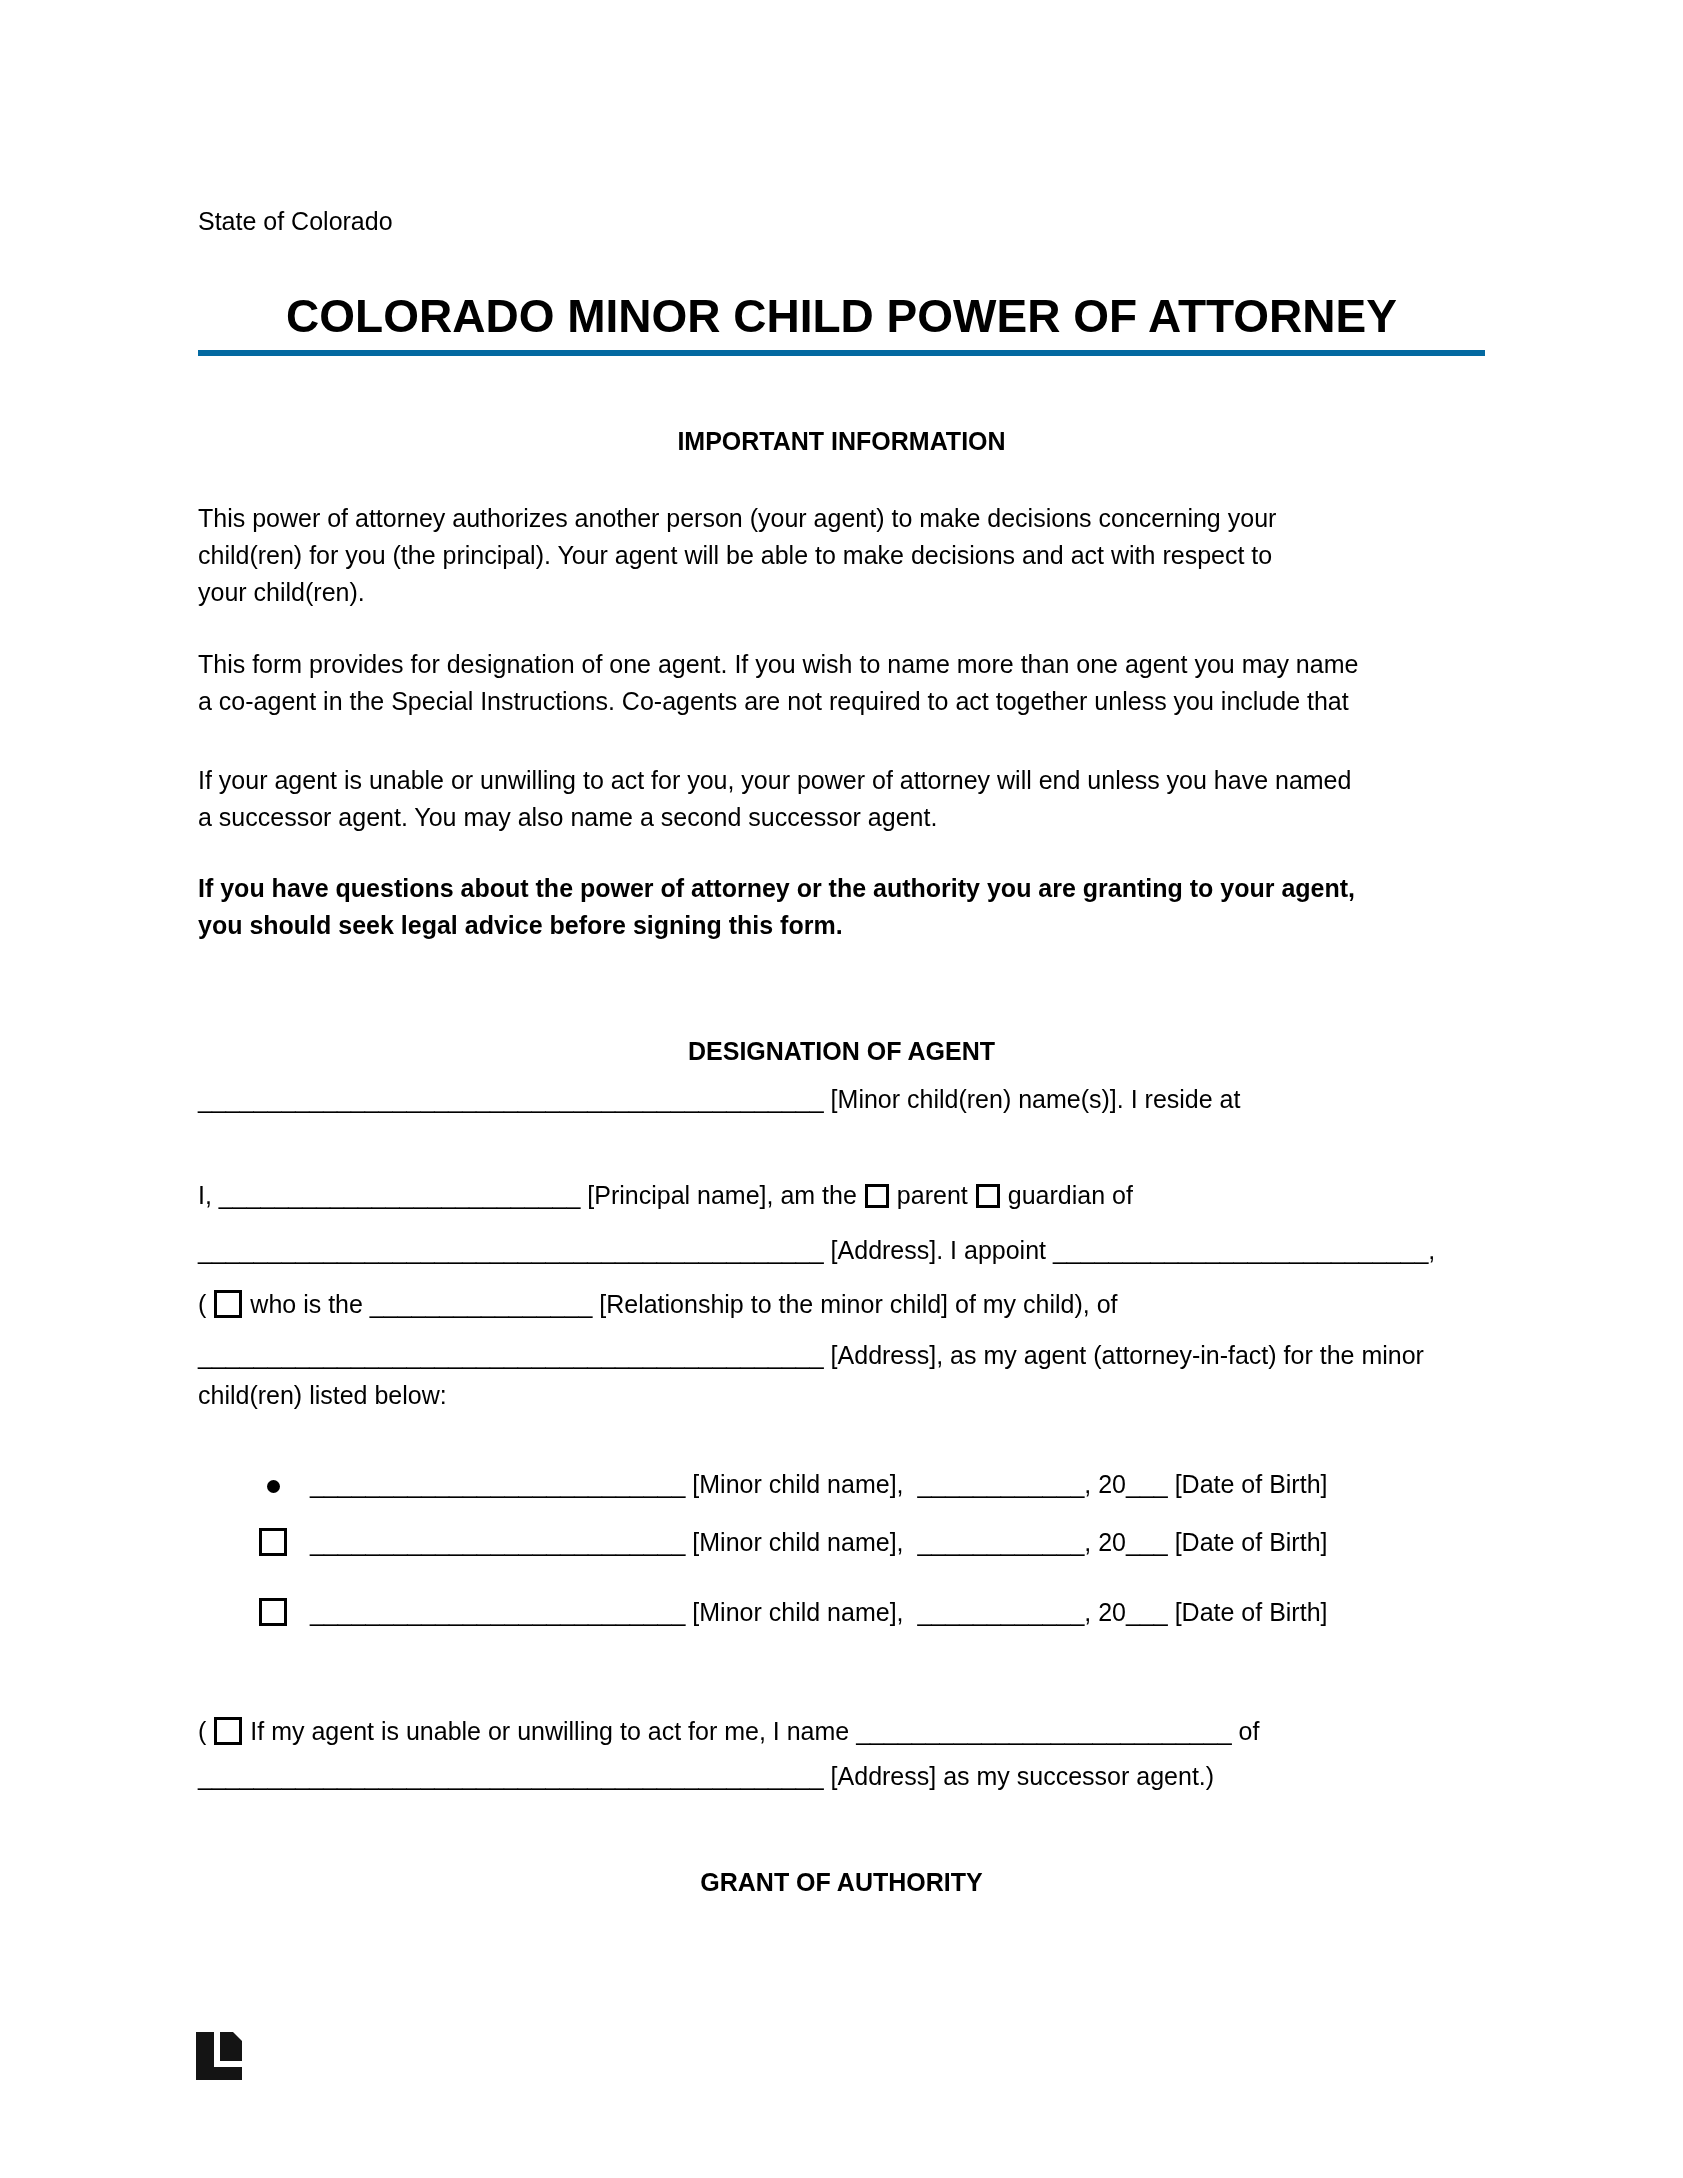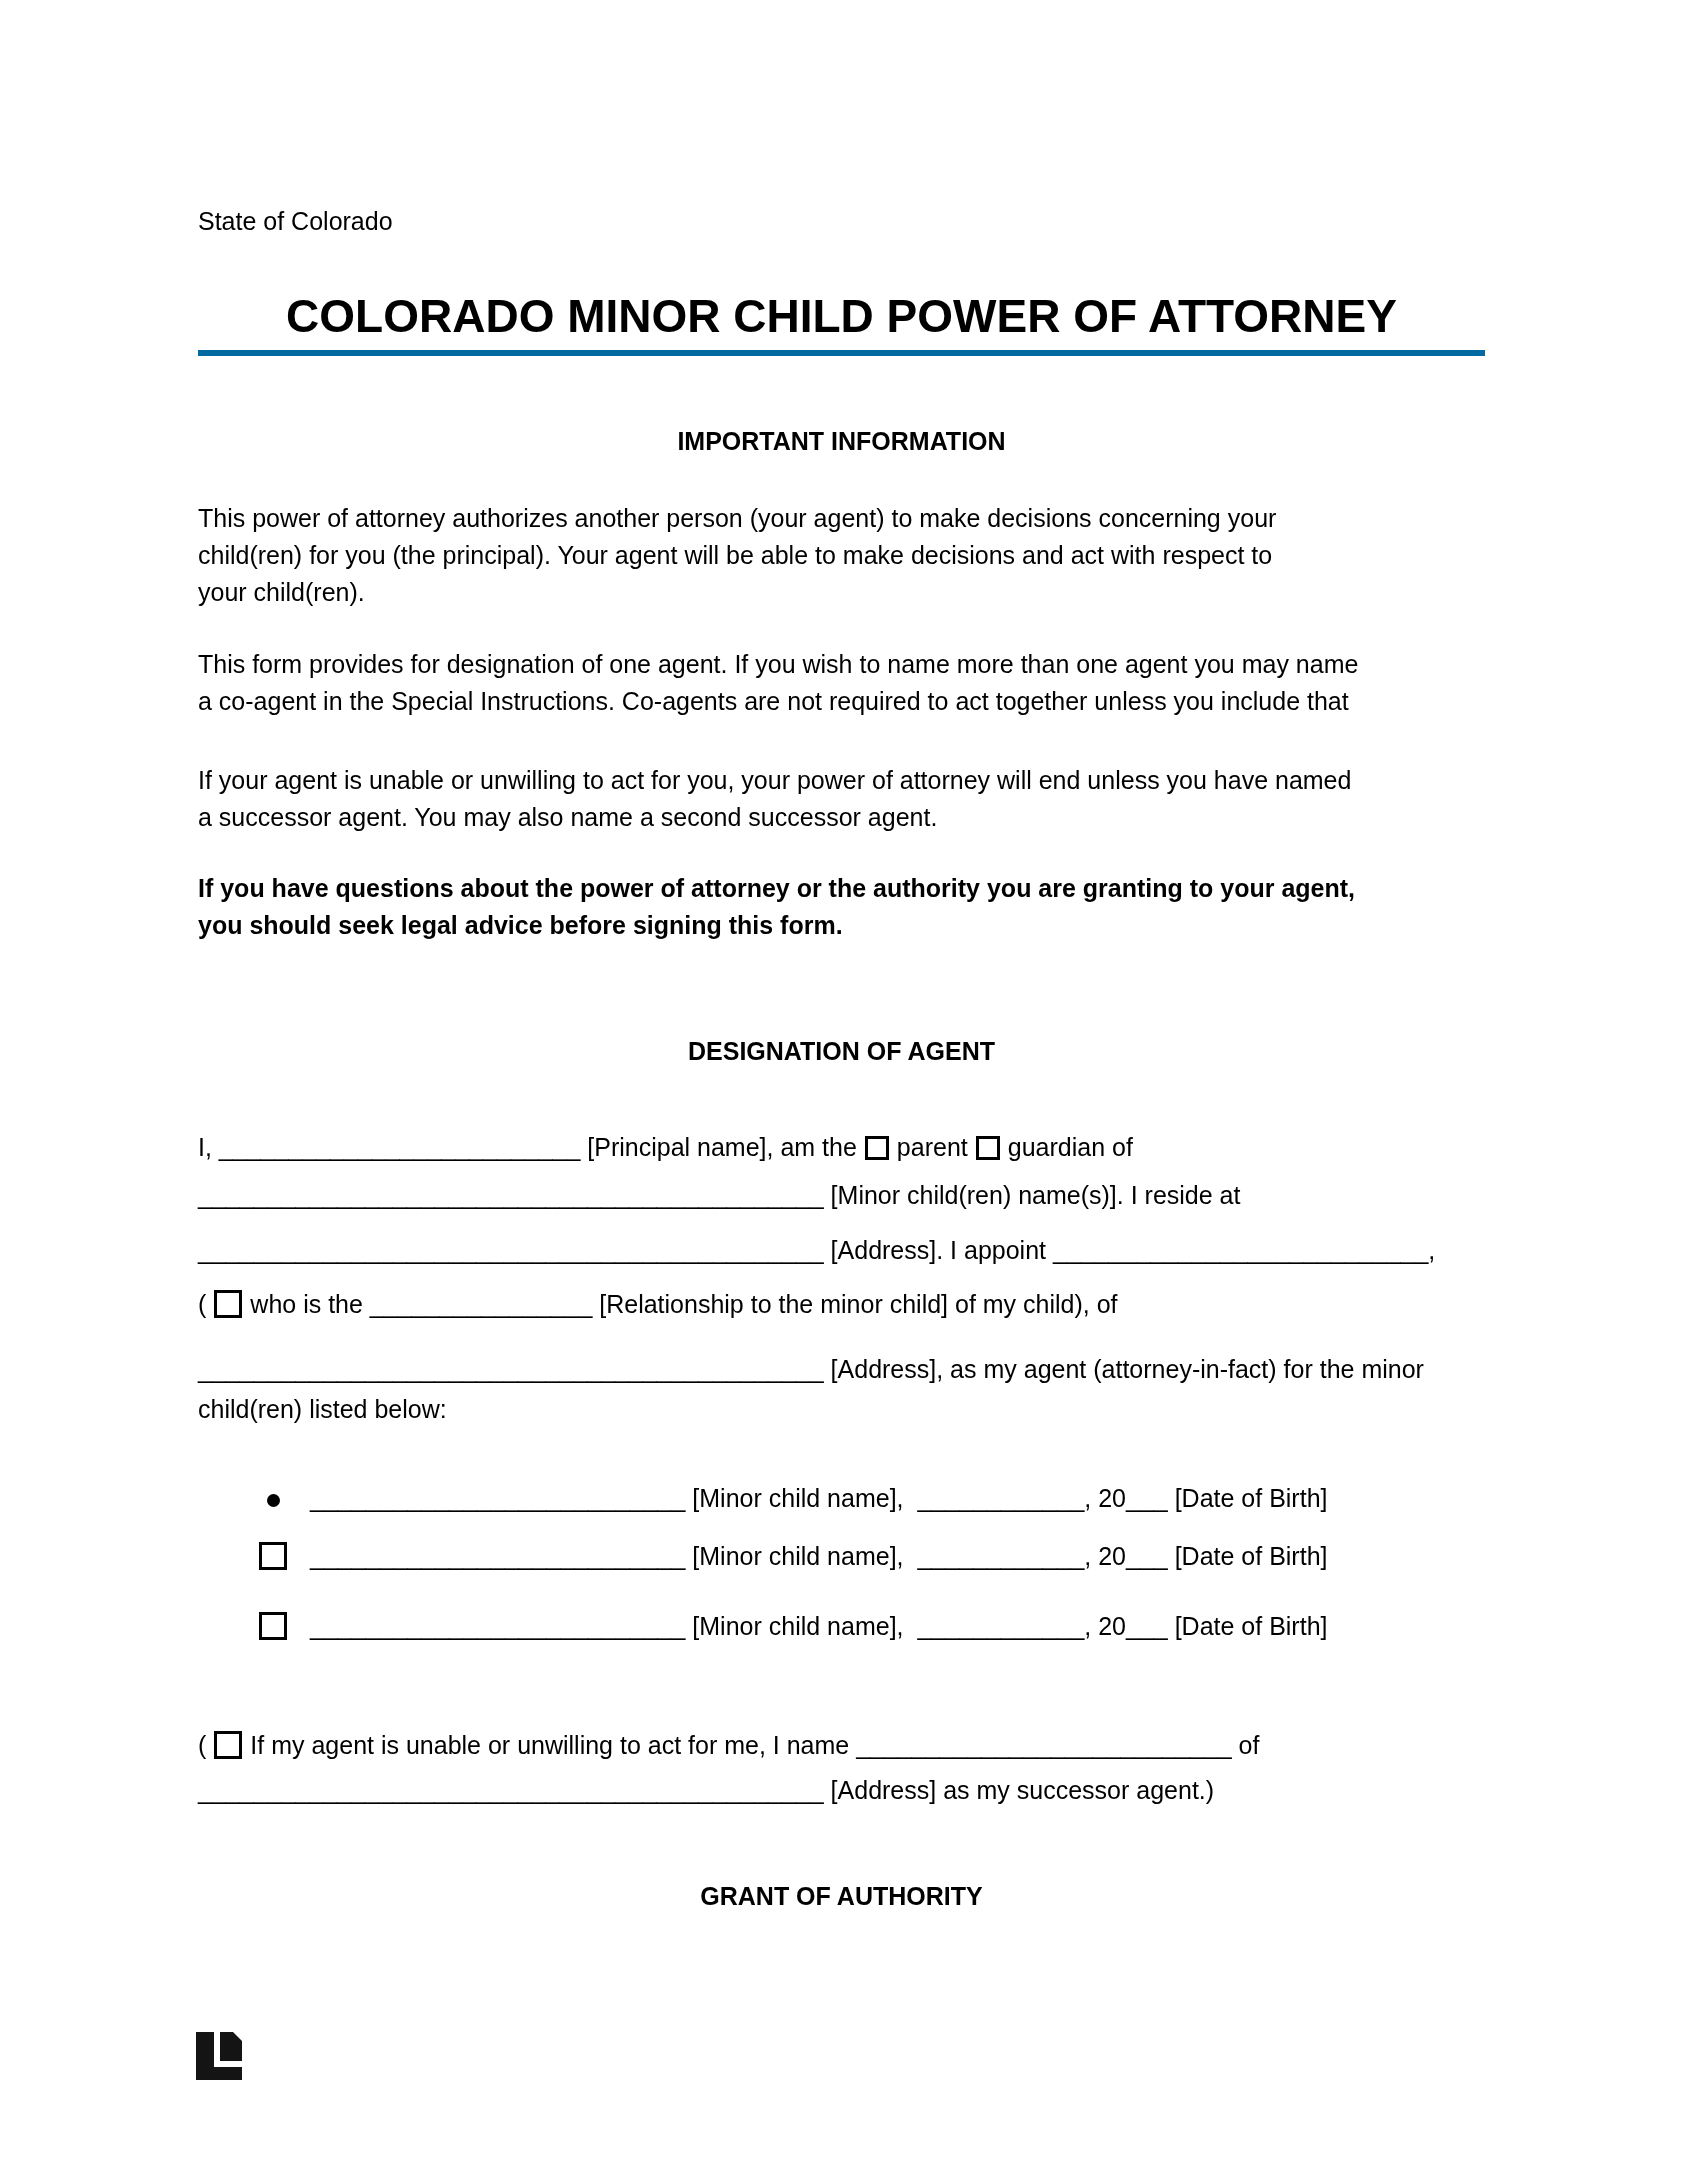--- a/index.html
+++ b/index.html
@@ -41,21 +41,21 @@
   .para { line-height: 37px; }
   .p1 { margin-top: 40px; }
   .p2 { margin-top: 35px; }
   .p3 { margin-top: 42px; }
   .p4 { margin-top: 34px; font-weight: bold; }
   .form-line { white-space: nowrap; }
   .l1 { margin-top: 59px; }
   .l2 { margin-top: 11px; }
   .l3 { margin-top: 18px; }
   .l4 { margin-top: 17px; }
-  .l5 { margin-top: 28px; }
+  .l5 { margin-top: 14px; }
   .l6 { margin-top: 3px; }
   .checkbox {
     display: inline-block;
     width: 24px;
     height: 24px;
     border: 3px solid #000;
     box-sizing: border-box;
     vertical-align: -4px;
     margin: 0 8px;
     background: #fff;
@@ -125,25 +125,25 @@
     <div>a successor agent. You may also name a second successor agent.</div>
   </div>
 
   <div class="para p4">
     <div>If you have questions about the power of attorney or the authority you are granting to your agent,</div>
     <div>you should seek legal advice before signing this form.</div>
   </div>
 
   <div class="section-heading h-designation">DESIGNATION OF AGENT</div>
 
+  <div class="form-line l2">_____________________________________________ [Minor child(ren) name(s)]. I reside at</div>
+
   <div class="form-line l1">
     <span>I, __________________________ [Principal name], am the</span><span class="checkbox"></span><span>parent</span><span class="checkbox"></span><span>guardian of</span>
   </div>
-
-  <div class="form-line l2">_____________________________________________ [Minor child(ren) name(s)]. I reside at</div>
 
   <div class="form-line l3">_____________________________________________ [Address]. I appoint ___________________________,</div>
 
   <div class="form-line l4">
     <span>(</span><span class="checkbox big"></span><span>who is the ________________ [Relationship to the minor child] of my child), of</span>
   </div>
 
   <div class="form-line l5">_____________________________________________ [Address], as my agent (attorney-in-fact) for the minor</div>
 
   <div class="form-line l6">child(ren) listed below:</div>

